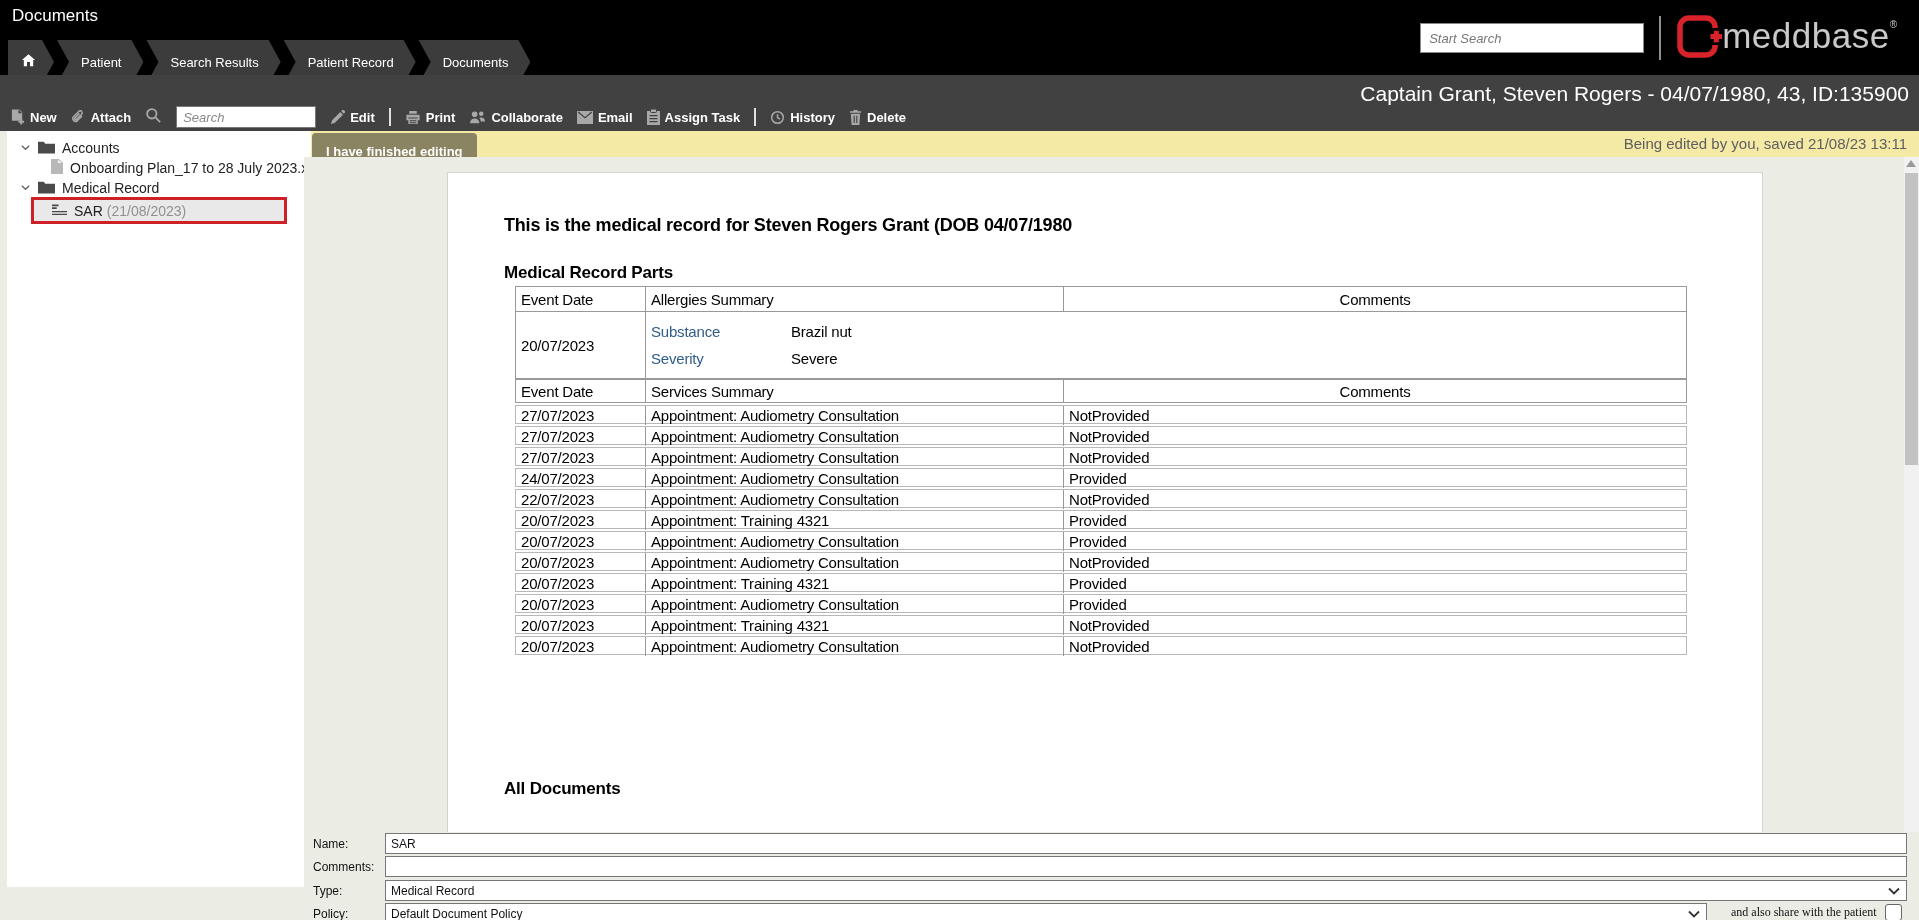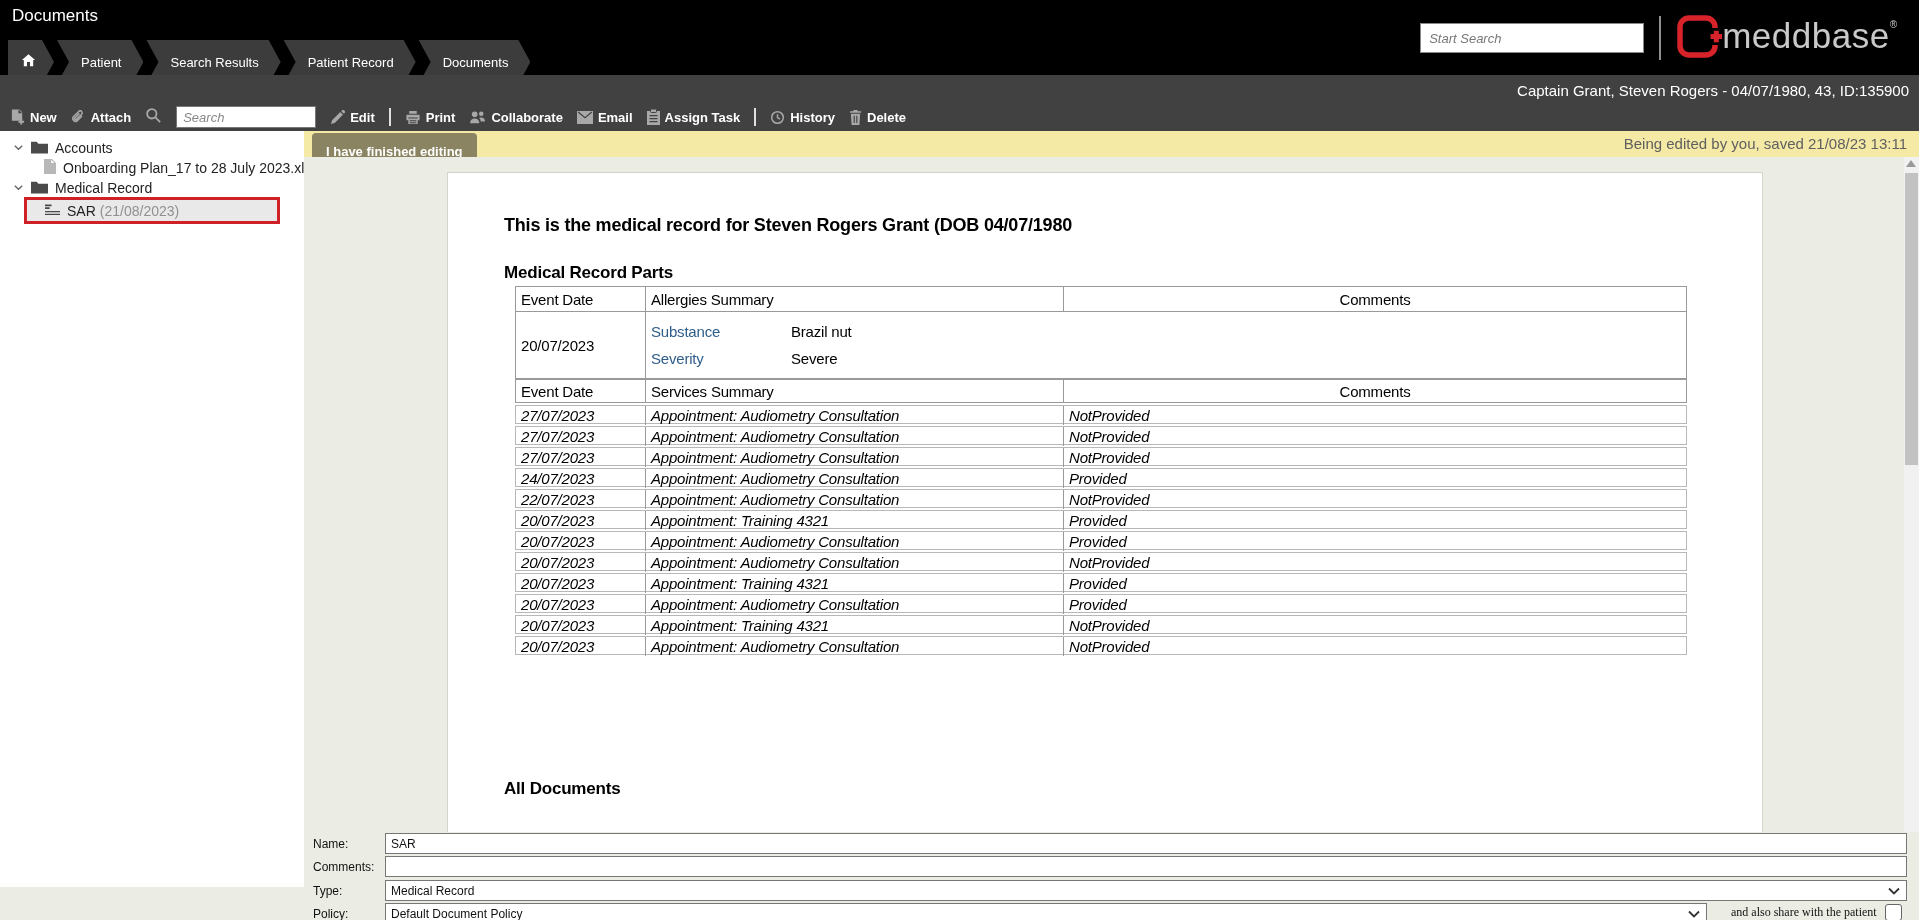--- a/index.html
+++ b/index.html
@@ -20,39 +20,39 @@
   .global-search { width:224px; height:30px; border:1px solid #888; background:#fff; font-style:italic;
                    font-size:13px; color:#333; padding:0 8px; font-family:"Liberation Sans",sans-serif; }
   .global-search::placeholder { color:#777; font-style:italic; }
   .logo-divider { width:2px; height:44px; background:#8f8f8f; }
   .brand { display:flex; align-items:flex-start; gap:0; }
   .brand-text { color:#c9c9c9; font-size:35px; font-weight:300; letter-spacing:.5px; line-height:46px; }
   .brand-reg { color:#c9c9c9; font-size:10px; margin-top:6px; }
 
   
   .graybar { position:absolute; left:0; top:75px; width:1919px; height:56px; background:#414141; }
-  .patient-info { position:absolute; right:10px; top:7px; color:#fff; font-size:15px; }
+  .patient-info { position:absolute; right:10px; top:7px; color:#fff; font-size:21px; }
   .toolbar { position:absolute; left:10px; top:30px; height:24px; display:flex; align-items:center; gap:14px; }
   .tb-btn { display:flex; align-items:center; gap:5px; color:#fff; font-size:13px; font-weight:700; cursor:pointer; }
   .tb-btn svg { display:block; }
   .tb-divider { width:2px; height:18px; background:#e0e0e0; }
   .tb-search { width:140px; height:22px; border:1px solid #777; background:#fff; font-style:italic;
                font-size:13px; color:#444; padding:0 6px; font-family:"Liberation Sans",sans-serif; }
   .tb-search::placeholder { color:#888; font-style:italic; }
   .icon { color:#a8a8a8; }
 
   
   .edit-banner { position:absolute; left:304px; top:131px; width:1615px; height:26px; background:#f5e9a6; }
   .finish-btn { position:absolute; left:8px; top:2px; height:36px; padding:0 14px; background:#8a8462;
                 color:#fff; font-size:13px; font-weight:700; border:none; border-radius:4px;
                 display:flex; align-items:center; cursor:pointer; font-family:"Liberation Sans",sans-serif; }
   .banner-status { position:absolute; right:12px; top:4px; color:#5f5f5f; font-size:15px; }
 
   
-  .sidebar { position:absolute; left:0; top:131px; width:304px; height:756px; background:#fff; }
+  .sidebar { position:absolute; left:7px; top:131px; width:304px; height:756px; background:#fff; }
   .tree-row { position:absolute; left:0; display:flex; align-items:center; height:20px; font-size:14px; color:#222; cursor:pointer; }
   .tree-caret { width:12px; margin-left:13px; margin-right:6px; color:#666; }
   .tree-label { white-space:nowrap; }
   .tree-suffix { color:#909090; margin-left:4px; }
   .selected-box { position:absolute; left:24px; top:66px; width:256px; height:27px; background:#e9e9e9;
                   border:3px solid #cf2027; display:flex; align-items:center; padding-left:18px;
                   font-size:14px; color:#222; cursor:pointer; }
 
   
   .content { position:absolute; left:304px; top:157px; width:1615px; height:675px; background:#ebede4; }
@@ -68,21 +68,21 @@
   .al-body { display:grid; grid-template-columns:130px 418px 1fr; height:66px; }
   .cell { padding-left:5px; }
   .vline { border-right:1px solid #999; height:100%; display:flex; align-items:center; }
   .center { text-align:center; padding:0; }
   .al-details { display:grid; grid-template-columns:140px 1fr; align-content:center; row-gap:10px; padding-left:5px; }
   .blue-link { color:#2f5d8a; cursor:pointer; }
 
   .svc-table { position:absolute; left:67px; top:206px; width:1172px; }
   .svc-head { display:grid; grid-template-columns:130px 418px 1fr; height:24px; align-items:center; border:1px solid #999; }
   .svc-row { display:grid; grid-template-columns:130px 418px 1fr; height:19px; align-items:center;
-             border:1px solid #b8b8b8; margin-top:2px; background:#fff;font-style:italic; }
+             border:1px solid #b8b8b8; margin-top:2px; background:#fff; }
   .svc-row .doc-text { line-height:19px; white-space:nowrap; }
 
   .all-docs { left:56px; top:606px; }
 
   
   .scrollbar { position:absolute; right:0; top:0; width:15px; height:675px; background:#f1f1f1; }
   .scroll-up { position:absolute; top:3px; left:2px; width:0; height:0;
                border-left:5px solid transparent; border-right:5px solid transparent; border-bottom:7px solid #9a9a9a; }
   .scroll-thumb { position:absolute; top:16px; left:1px; width:13px; height:292px; background:#c2c2c2; }
 

